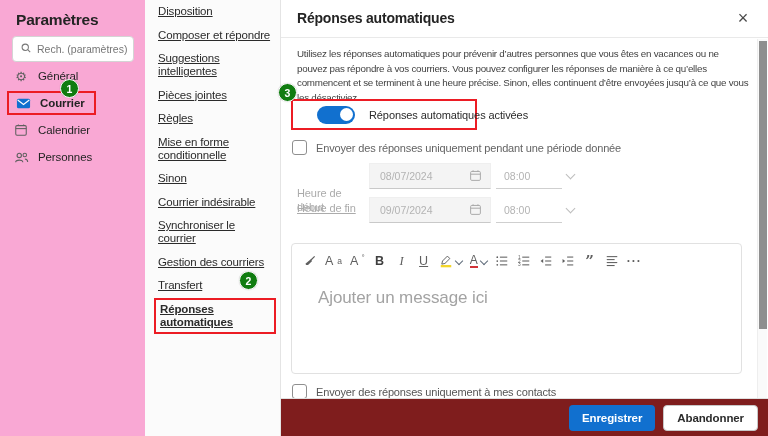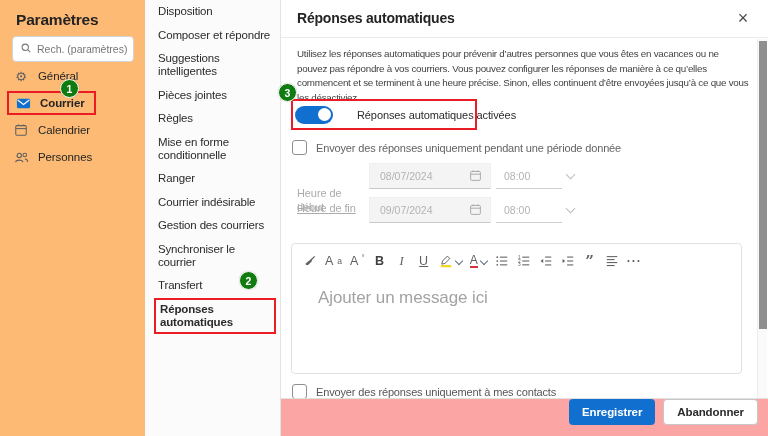--- a/index.html
+++ b/index.html
@@ -6,38 +6,38 @@
     --accent:#1170cf; --green:#107c10; --red:#ec1c24;
     --txt:#242424; --txt2:#5c5c5c; --dis:#ababab; --line:#e4e4e4;
   }
   *{margin:0;padding:0;box-sizing:border-box;}
   html,body{width:768px;height:436px;overflow:hidden;background:#fff;
     font-family:"Liberation Sans","DejaVu Sans",sans-serif;color:var(--txt);}
   .app{position:relative;width:768px;height:436px;background:#fff;}
   .corner-dot{position:absolute;left:0;top:0;width:5px;height:5px;background:#2f6fd3;}
 
   
-  .sidebar{position:absolute;left:0;top:0;width:145px;height:436px;background:#fdba74;}
+  .sidebar{position:absolute;left:0;top:0;width:145px;height:436px;background:#f9a8d4;}
   .sb-title{position:absolute;left:16px;top:11px;font-size:15.5px;font-weight:bold;letter-spacing:-0.2px;}
   .search{position:absolute;left:12px;top:36px;width:122px;height:26px;background:#fff;
     border:1px solid #d4d4d4;border-radius:4px;display:flex;align-items:center;gap:5px;padding:0 7px;}
   .search input{border:none;outline:none;width:90px;font-size:10.5px;background:transparent;
     font-family:Liberation Sans, sans-serif;color:#616161;}
   .search input::placeholder{color:#767676;}
   .side-items{position:absolute;left:0;top:66px;display:flex;flex-direction:column;align-items:flex-start;}
   .side-item{display:inline-flex;align-items:center;gap:9px;margin:0 0 7px 7px;
     padding:2px 9px 2px 6px;font-size:11.5px;letter-spacing:-0.1px;cursor:pointer;}
   .side-item .icon{width:16px;height:16px;display:flex;align-items:center;justify-content:center;
     color:#5f5f5f;font-size:13px;}
   .side-item.selected{border:2px solid var(--red);font-weight:bold;margin-top:-2px;margin-bottom:5px;}
 
   
   .subnav{position:absolute;left:145px;top:0;width:135px;height:436px;background:#fbfbfb;}
   .nav-item{margin:0 0 0 13px;padding:5px 0 5.5px 0;font-size:11.5px;letter-spacing:-0.15px;
-    line-height:13px;width:116px;cursor:pointer;color:#2b2b2b;}
+    line-height:13px;width:116px;cursor:pointer;color:#2b2b2b;text-decoration:underline;}
   .nav-item.selected{font-weight:bold;border:2px solid var(--red);padding:3px 4px;
     margin-left:9px;width:auto;max-width:122px;}
 
   
   .panel{position:absolute;left:280px;top:0;right:0;bottom:0;background:#fff;
     border-left:1px solid var(--line);}
   .panel-header{position:absolute;left:0;top:0;right:0;height:38px;border-bottom:1px solid #e9e9e9;}
   .panel-title{position:absolute;left:16px;top:10px;font-size:14px;font-weight:bold;letter-spacing:-0.2px;}
   .close-btn{position:absolute;right:14px;top:7px;width:22px;height:22px;display:flex;align-items:center;
     justify-content:center;font-size:18px;color:#4a4a4a;cursor:pointer;}
@@ -45,21 +45,21 @@
     line-height:14.6px;color:#424242;}
 
   .badge{position:absolute;width:19px;height:19px;border-radius:50%;background:var(--green);
     border:1.5px solid #fff;color:#fff;font-size:10.5px;font-weight:bold;display:flex;
     align-items:center;justify-content:center;z-index:6;box-shadow:0 0 1px rgba(0,0,0,.3);}
   .b1{left:60px;top:79px;}
   .b2{left:94px;top:271px;}
   .b3{left:-3px;top:83px;}
 
   .toggle-row{position:absolute;left:10px;top:99px;width:186px;height:31px;border:2px solid var(--red);
-    display:flex;align-items:center;gap:24px;padding-left:2px;z-index:4;background:transparent;}
+    display:flex;align-items:center;gap:14px;padding-left:24px;z-index:4;background:transparent;}
   .toggle{width:38px;height:18px;border-radius:10px;background:var(--accent);position:relative;cursor:pointer;flex:0 0 auto;}
   .toggle .knob{position:absolute;right:2.5px;top:2.5px;width:13px;height:13px;border-radius:50%;background:#fff;}
   .toggle-label{font-size:11px;letter-spacing:-0.1px;color:#2b2b2b;white-space:nowrap;}
 
   .cb{display:inline-block;width:15px;height:15px;border:1px solid #8f8f8f;border-radius:3px;background:#fff;flex:0 0 auto;}
   .period-row{position:absolute;left:11px;top:140px;display:flex;align-items:center;gap:9px;}
   .period-row .lbl{font-size:11px;letter-spacing:-0.15px;color:#636363;}
 
   .row-label{position:absolute;font-size:11px;letter-spacing:-0.1px;color:var(--dis);line-height:14px;width:66px;}
   .l-start{left:16px;top:166px;margin-top:20px;}
@@ -88,22 +88,22 @@
   .tb b{font-size:12.5px;color:#3f3f3f;} .tb i{font-size:12.5px;font-family:"Liberation Serif",serif;}
   .tb u{font-size:12.5px;}
   .fca{font-size:12px;border-bottom:2.5px solid #d13438;line-height:12px;display:inline-block;}
   .q{font-family:"DejaVu Serif",serif;font-weight:bold;font-size:15px;line-height:10px;}
   .mo{font-weight:bold;font-size:12px;letter-spacing:1px;}
   .editor-ph{position:absolute;left:26px;top:44px;font-size:17px;color:#a3a3a3;letter-spacing:-0.1px;}
 
   .contacts-row{position:absolute;left:11px;top:384px;display:flex;align-items:center;gap:9px;z-index:1;}
   .contacts-row .lbl{font-size:11px;letter-spacing:-0.15px;color:#555;}
 
-  .panel-footer{position:absolute;left:0;right:0;bottom:0;height:38px;background:#fca5a5;
-    border-top:1px solid #e0e0e0;display:flex;justify-content:flex-end;
+  .panel-footer{position:absolute;left:0;right:0;bottom:0;height:38px;background:#7f1d1d;
+    border-top:1px solid #e0e0e0;display:flex;align-items:center;justify-content:flex-end;
     gap:8px;padding-right:10px;z-index:5;}
   .btn{height:26px;padding:0 13px;border-radius:4px;font-size:11.5px;font-weight:bold;
     display:flex;align-items:center;cursor:pointer;letter-spacing:-0.1px;}
   .btn-primary{background:var(--accent);color:#fff;}
   .btn-secondary{background:#fff;color:#2b2b2b;border:1px solid #c7c7c7;}
 
   .sb-track{position:absolute;left:476px;width:10px;top:39px;bottom:38px;background:#fafafa;
     border-left:1px solid #eee;z-index:7;}
   .sb-thumb{position:absolute;left:1px;top:2px;width:8px;height:288px;background:#8f8f8f;cursor:pointer;}
 </style>
@@ -167,24 +167,24 @@
   </aside>
 
   <nav class="subnav" id="subnav">
     <div class="badge b2">2</div>
   <div class="nav-item">Disposition</div>
       <div class="nav-item">Composer et répondre</div>
       <div class="nav-item">Suggestions intelligentes</div>
       <div class="nav-item">Pièces jointes</div>
       <div class="nav-item">Règles</div>
       <div class="nav-item">Mise en forme conditionnelle</div>
-      <div class="nav-item">Ranger</div>
+      <div class="nav-item">Sinon</div>
       <div class="nav-item">Courrier indésirable</div>
+      <div class="nav-item">Synchroniser le courrier</div>
       <div class="nav-item">Gestion des courriers</div>
-      <div class="nav-item">Synchroniser le courrier</div>
       <div class="nav-item">Transfert</div>
       <div class="nav-item selected">Réponses automatiques</div>
     </nav>
 
   <section class="panel">
     <div class="panel-header">
       <div class="panel-title">Réponses automatiques</div>
       <div class="close-btn">×</div>
     </div>
 

